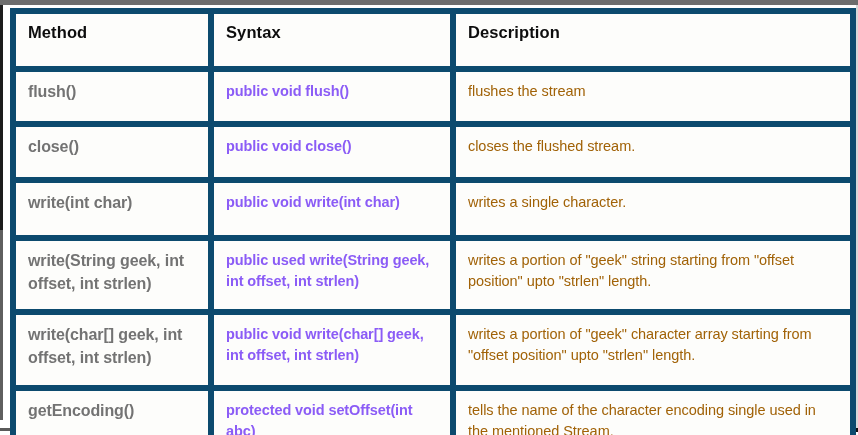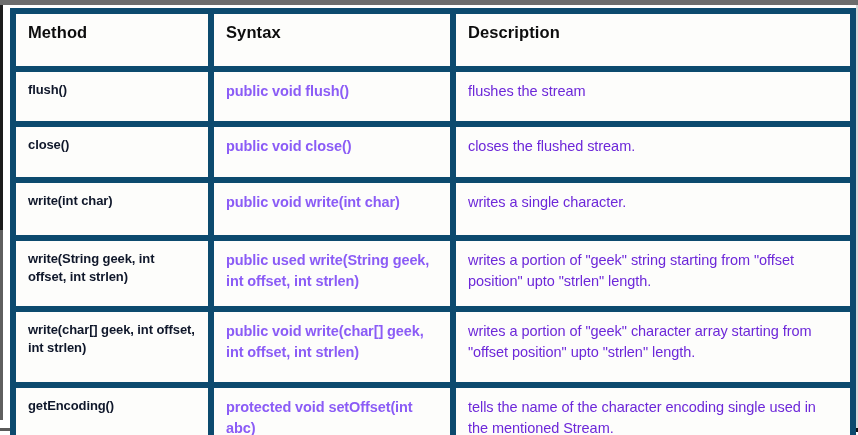--- a/index.html
+++ b/index.html
@@ -105,38 +105,38 @@
     font-size: 16.5px;
     color: #0d0d0d;
     height: 29px;
     padding-top: 10px;
     padding-bottom: 10px;
     letter-spacing: 0.1px;
   }
 
   td.method {
     font-weight: bold;
-    font-size: 13px;
-    color: #0f172a;
+    font-size: 16px;
+    color: #737373;
     line-height: 1.42;
     letter-spacing: -0.1px;
   }
 
   td.syntax {
     font-weight: bold;
     font-size: 14.5px;
     color: #8b5cf6;
     line-height: 1.42;
     letter-spacing: -0.1px;
   }
 
   td.desc {
     font-weight: normal;
     font-size: 14.5px;
-    color: #6d28d9;
+    color: #a16207;
     line-height: 1.45;
     letter-spacing: -0.05px;
   }
 
   tr.r-1 td { height: 26px; }
   tr.r-2 td { height: 27px; margin-top: 8px; }
   tr.r-3 td { height: 29px; margin-left: 48px; }
   tr.r-4 td { height: 42px; }
   tr.r-5 td { height: 47px; }
   tr.r-6 td { height: 43px; }

